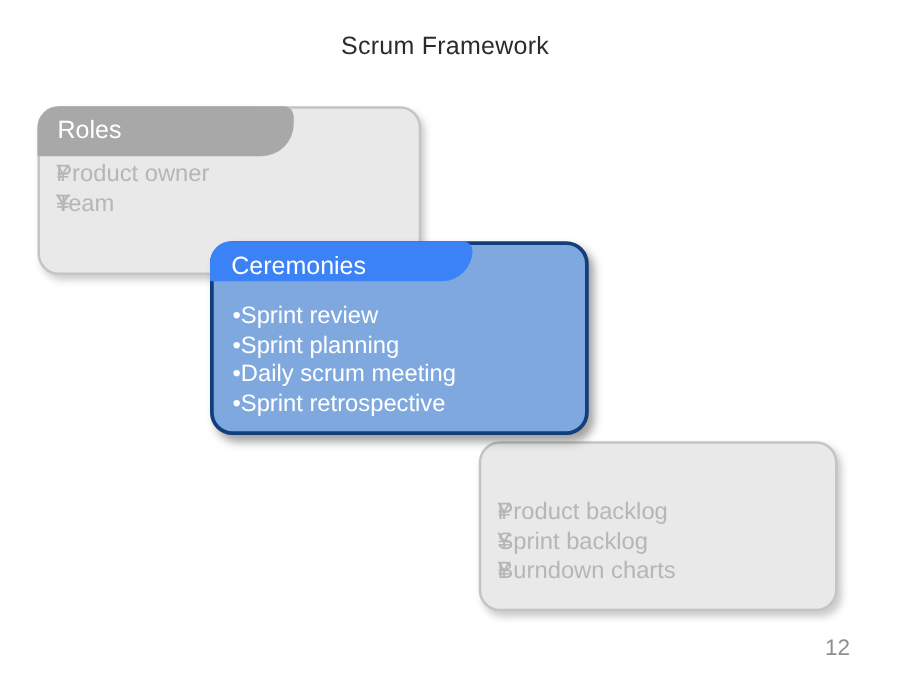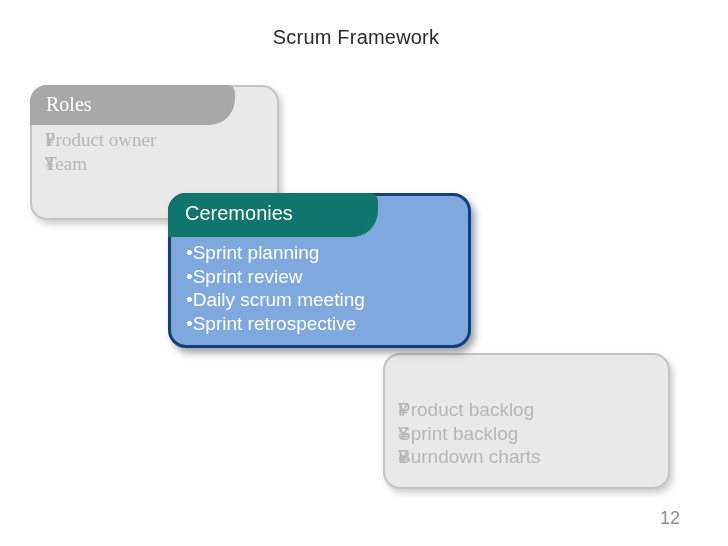--- a/index.html
+++ b/index.html
@@ -38,28 +38,28 @@
   }
   .card.gray .items{color:#b6b6b6;}
   .card.gray .bullet{position:absolute;left:0;top:0;}
 
   
   .card.blue{
     background:#7fa9de;border:3px solid #123e7c;border-radius:18px;
     box-shadow:4px 5px 7px rgba(70,70,70,0.5);
   }
   .card.blue .tab{
-    top:-3px;left:-3px;height:44px;line-height:41px;padding-left:17px;
-    background:#0f766e;border-radius:18px 8px 26px 0;
+    top:-3px;left:-3px;height:32px;line-height:41px;padding-left:17px;
+    background:#3b82f6;border-radius:18px 8px 26px 0;
   }
   .card.blue .items{color:#ffffff;}
   .card.blue .bullet{position:static;}
 
   
-  .card.roles{left:30px;top:85px;width:249px;height:135px;z-index:1;font-family:Liberation Serif, serif;}
+  .card.roles{left:30px;top:85px;width:307px;height:135px;z-index:1;}
   .card.roles .tab{width:205px;}
   .card.roles .items{left:13px;top:41px;}
 
   .card.ceremonies{left:168px;top:193px;width:303px;height:155px;z-index:3;}
   .card.ceremonies .tab{width:210px;}
   .card.ceremonies .items{left:15px;top:45px;}
 
   .card.artifacts{left:383px;top:353px;width:287px;height:136px;z-index:2;}
   .card.artifacts .tab{width:194px;}
   .card.artifacts .items{left:13px;top:43px;}
@@ -93,22 +93,22 @@
       <li class="item"><span class="bullet">¥</span><span class="txt">Sprint backlog</span></li>
       <li class="item"><span class="bullet">¥</span><span class="txt">Burndown charts</span></li>
     </ul>
   </section>
 
   <section class="card blue ceremonies">
     <div class="tab">
       <span>Ceremonies</span>
     </div>
     <ul class="items">
+      <li class="item"><span class="bullet">•</span><span class="txt">Sprint review</span></li>
       <li class="item"><span class="bullet">•</span><span class="txt">Sprint planning</span></li>
-      <li class="item"><span class="bullet">•</span><span class="txt">Sprint review</span></li>
       <li class="item"><span class="bullet">•</span><span class="txt">Daily scrum meeting</span></li>
       <li class="item"><span class="bullet">•</span><span class="txt">Sprint retrospective</span></li>
     </ul>
   </section>
 
   <div class="page-number">12</div>
 
 </div>
 
 </body></html>

